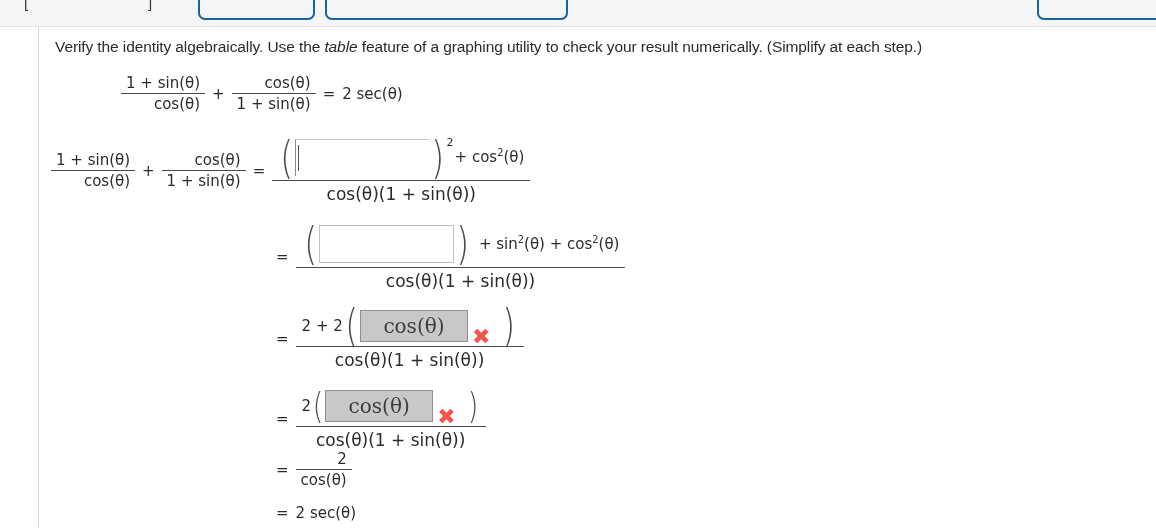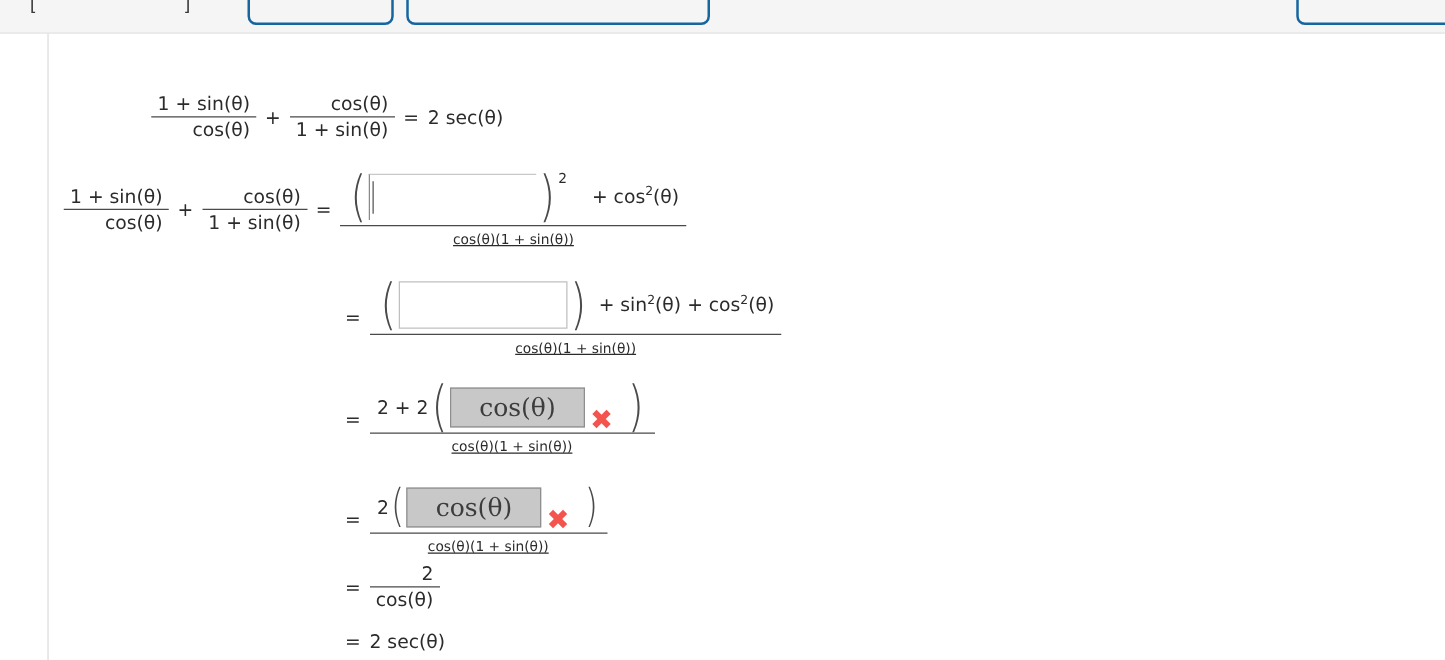--- a/index.html
+++ b/index.html
@@ -190,40 +190,42 @@
     align-items: center;
     justify-content: flex-start;
     padding: 0 6px 4px 6px;
     white-space: nowrap;
   }
   .bigfrac > .bden {
     display: block;
     border-top: 1.4px solid #4a4a4a;
     padding: 5px 6px 0 6px;
     white-space: nowrap;
-    font-size: 11px;
-    text-decoration: underline;
+    font-size: 17px;
   }
   .nowrap { white-space: nowrap; }
 </style>
 </head>
 <body>
 
 <div id="toolbar">
   <span class="glyph-frag" id="frag-1">[</span>
   <span class="glyph-frag" id="frag-2">]</span>
   <div class="clipped-btn" id="btn-a"></div>
   <div class="clipped-btn" id="btn-b"></div>
   <div class="clipped-btn" id="btn-c"></div>
 </div>
 
 <div id="left-rail"></div>
 
 <div id="content">
 
+  <div id="prompt">
+    <span>Verify the identity algebraically. Use the </span><span class="ital">table</span><span> feature of a graphing utility to check your result numerically. (Simplify at each step.)</span>
+  </div>
 
   <div class="row math" style="left:82px; top:49px; font-size:15px;">
     <span class="frac">
       <span class="num">1 + sin(θ)</span>
       <span class="den">cos(θ)</span>
     </span>
     <span class="eq-sign">+</span>
     <span class="frac">
       <span class="num">cos(θ)</span>
       <span class="den">1 + sin(θ)</span>
@@ -242,21 +244,21 @@
       <span class="num">cos(θ)</span>
       <span class="den">1 + sin(θ)</span>
     </span>
     <span class="eq-sign">=</span>
     <span class="bigfrac">
       <span class="bnum">
         <span class="bigparen">(</span>
         <span class="ansbox empty-a"></span>
         <span class="bigparen">)</span>
         <span style="align-self:flex-start; margin-top:-2px; font-size:11px;">2</span>
-        <span class="nowrap" style="margin-left:20px;"><span> + cos</span><sup class="exp">2</sup><span>(θ)</span></span>
+        <span class="nowrap" style="margin-left:1px;"><span> + cos</span><sup class="exp">2</sup><span>(θ)</span></span>
       </span>
       <span class="bden">cos(θ)(1 + sin(θ))</span>
     </span>
   </div>
 
   <div class="row math" style="left:230px; top:198px;">
     <span class="eq-sign">=</span>
     <span class="bigfrac">
       <span class="bnum">
         <span class="bigparen">(</span>

